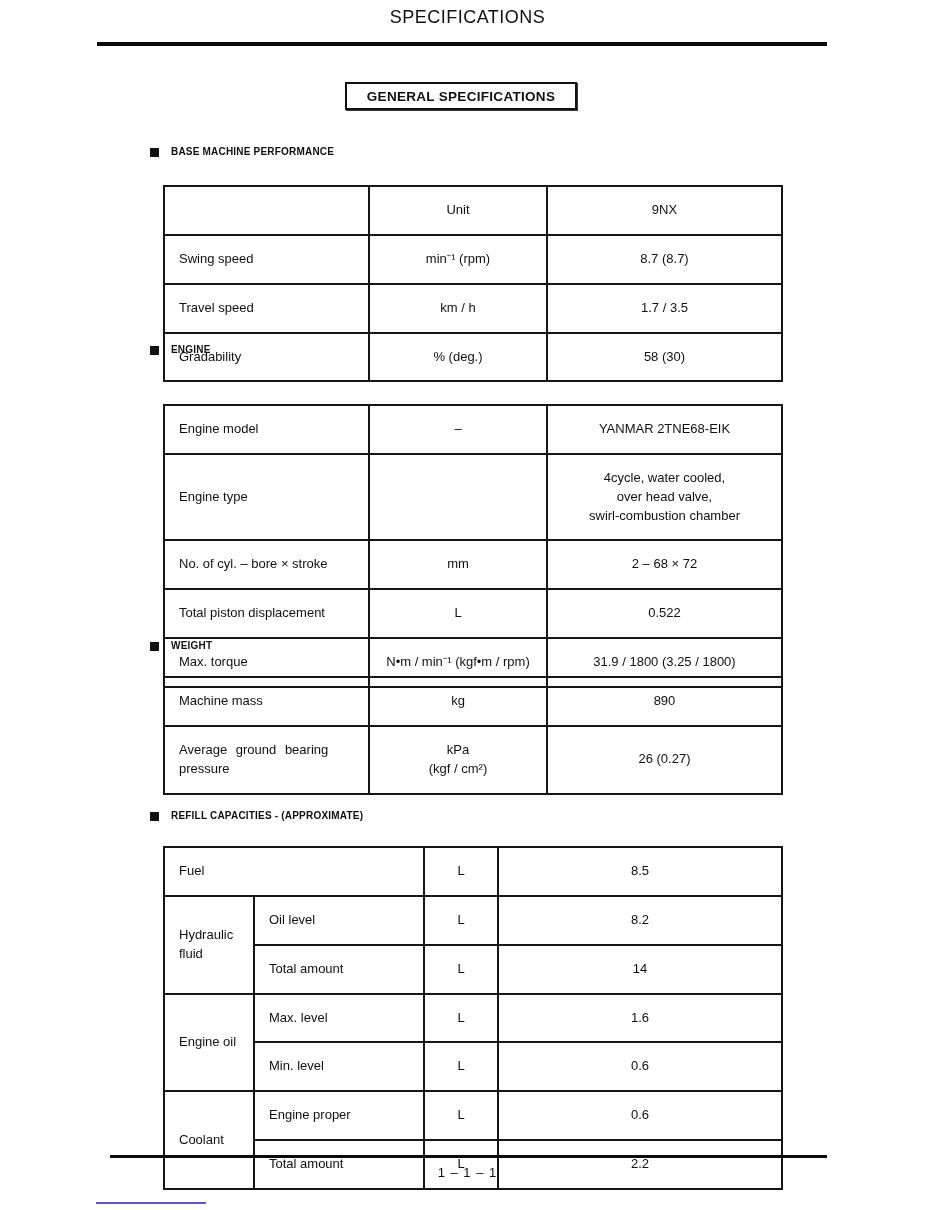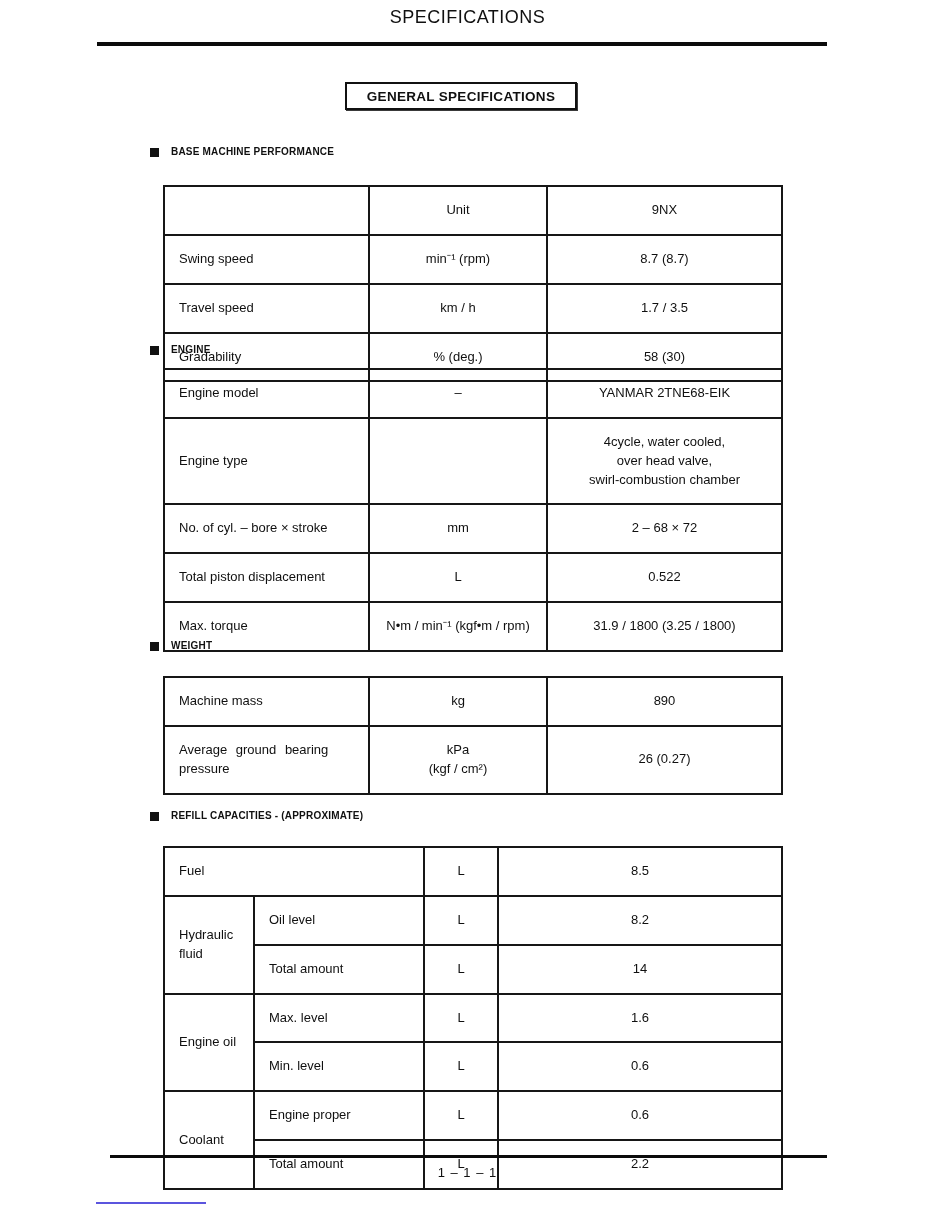--- a/index.html
+++ b/index.html
@@ -62,21 +62,21 @@
   td.lbl { text-align: left; padding-left: 8px; padding-right: 4px; }
   td.ctr, th.ctr { text-align: center; }
   td.open { border-top: none; border-left: none; }
   td.just { word-spacing: 5px; }
   td.grp { text-align: left; padding-left: 8px; }
   td.item { text-align: left; padding-left: 10px; }
 
   .t-perf   { top: 185px; left: 163px; width: 618px; }
   .t-perf tr { height: 24px; }
 
-  .t-engine { top: 368px; left: 163px; width: 618px; }
+  .t-engine { top: 404px; left: 163px; width: 618px; }
 
   .t-weight { top: 676px; left: 163px; width: 618px; border-radius: 20px; }
 
   .t-refill { top: 846px; left: 163px; width: 618px; }
   .t-refill tr { height: 23px; }
 
   .s-perf   { top: 146px; }
   .s-engine { top: 344px; }
   .s-weight { top: 640px; }
   .s-refill { top: 810px; }

